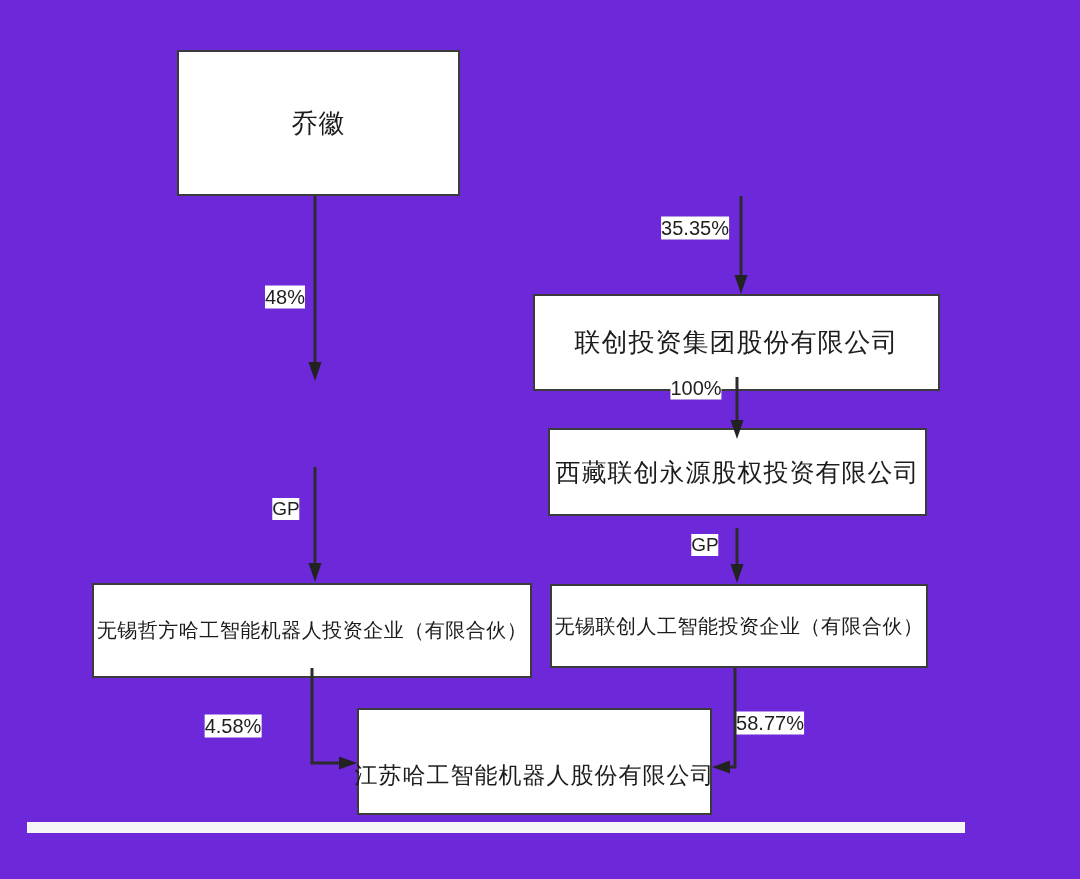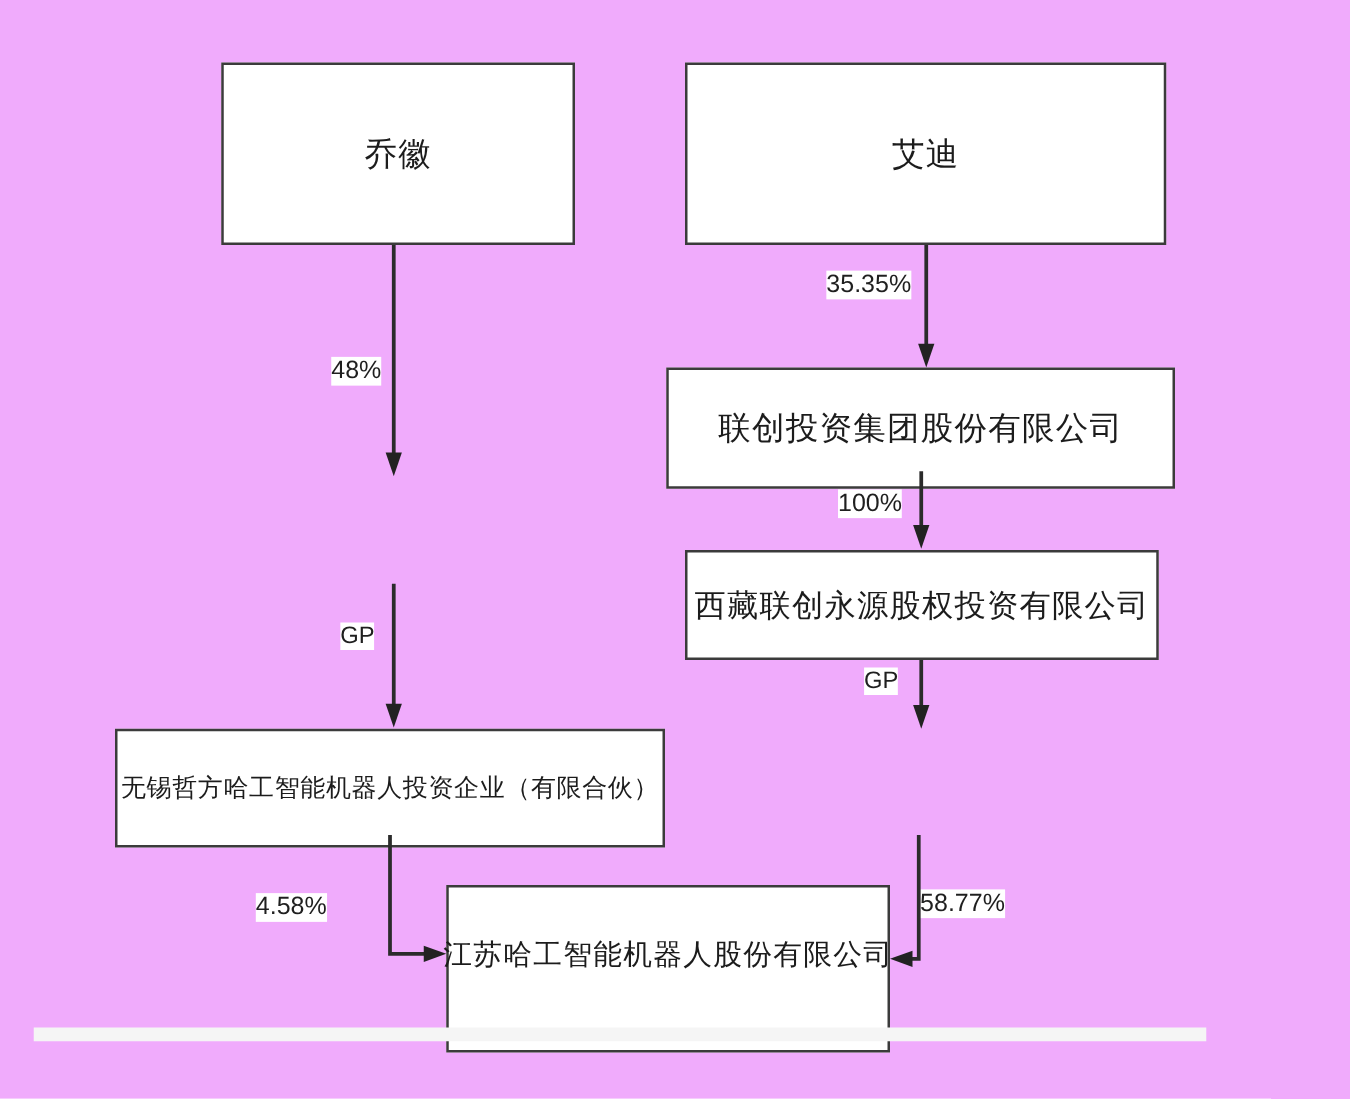--- a/index.html
+++ b/index.html
@@ -4,21 +4,21 @@
 <style>
   html, body {
     margin: 0;
     padding: 0;
     background: #ffffff;
   }
   #canvas {
     position: relative;
     width: 1080px;
     height: 879px;
-    background: #f0abfc;
+    background: #6d28d9;
     font-family: "Liberation Sans", "DejaVu Sans", sans-serif;
     color: #1c1c1c;
     overflow: hidden;
   }
   .node {
     position: absolute;
     box-sizing: border-box;
     border: 2px solid #3b3b3b;
     background: #ffffff;
     display: flex;
@@ -27,40 +27,40 @@
     text-align: center;
     color: #1c1c1c;
     letter-spacing: 1px;
   }
   .node.nowrap { white-space: nowrap; }
 
   #node-qiao-hui        { left:177px; top:50px;  width:283px; height:146px; font-size:26px; }
   #node-ai-di           { left:548px; top:50px;  width:385px; height:146px; font-size:26px; }
   #node-maanshan        { left:179px; top:382px; width:276px; height:85px;  font-size:24px; line-height:37px; padding:0 4px; }
   #node-lianchuang      { left:533px; top:294px; width:407px; height:97px;  font-size:26px; }
-  #node-xizang          { left:548px; top:440px; width:379px; height:88px;  font-size:25px;text-align:right; }
+  #node-xizang          { left:548px; top:428px; width:379px; height:88px;  font-size:25px;text-align:right; }
   #node-wuxi-zhefang    { left:92px;  top:583px; width:440px; height:95px;  font-size:20px; letter-spacing:0.5px; }
   #node-wuxi-lianchuang { left:550px; top:584px; width:378px; height:84px;  font-size:20px; letter-spacing:0.5px; }
-  #node-jiangsu         { left:357px; top:708px; width:355px; height:134px; font-size:23px; align-items:flex-start; padding-top:38px; }
+  #node-jiangsu         { left:357px; top:708px; width:355px; height:107px; font-size:23px; align-items:flex-start; padding-top:50px; }
 
   .edge-label {
     position: absolute;
     transform: translate(-50%, -50%);
     font-size: 20px;
     color: #1f1f1f;
     white-space: nowrap;
     background: #ffffff;
   }
   .edge-label.gp { font-size: 19px; }
 
   #label-70pct   { left:285px; top:297px; }
   #label-gp-left { left:286px; top:509px; }
   #label-458pct  { left:233px; top:726px; }
   #label-7483pct { left:695px; top:228px; }
-  #label-100pct  { left:696px; top:403px;text-align:right; }
+  #label-100pct  { left:696px; top:388px;text-align:right; }
   #label-gp-right{ left:705px; top:545px; }
   #label-784pct  { left:770px; top:723px; }
 
   #arrow-layer {
     position: absolute;
     left: 0; top: 0;
     width: 1080px;
     height: 879px;
     pointer-events: none;
   }
@@ -80,29 +80,29 @@
     background: #f5f5f5;
   }
 </style>
 </head>
 <body>
 
 <div id="canvas">
 
   <div class="node" id="node-qiao-hui">乔徽</div>
 
-  <div class="node" id="node-ai-di">艾迪</div>
 
 
   <div class="node nowrap" id="node-lianchuang">联创投资集团股份有限公司</div>
 
   <div class="node nowrap" id="node-xizang">西藏联创永源股权投资有限公司</div>
 
   <div class="node nowrap" id="node-wuxi-zhefang">无锡哲方哈工智能机器人投资企业（有限合伙）</div>
 
+  <div class="node nowrap" id="node-wuxi-lianchuang">无锡联创人工智能投资企业（有限合伙）</div>
 
   <div class="node nowrap" id="node-jiangsu">江苏哈工智能机器人股份有限公司</div>
 
   <span class="edge-label" id="label-70pct">48%</span>
 
   <span class="edge-label gp" id="label-gp-left">GP</span>
 
   <span class="edge-label" id="label-458pct">4.58%</span>
 
   <span class="edge-label" id="label-7483pct">35.35%</span>

